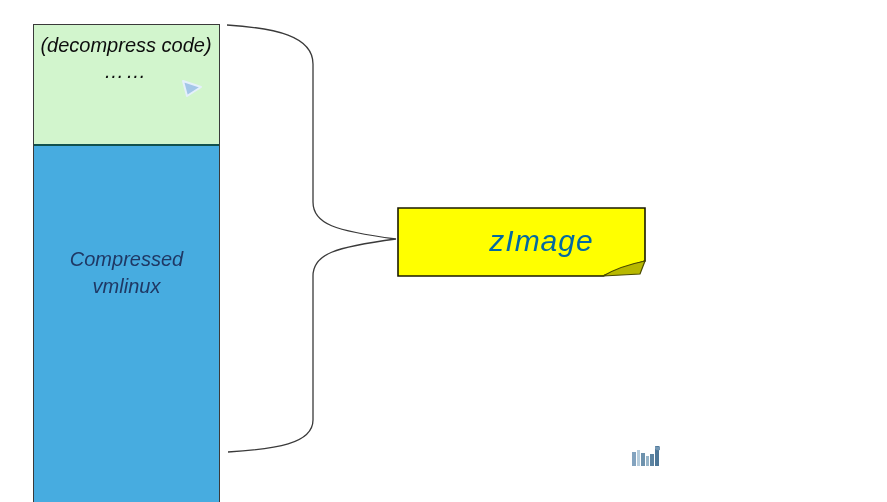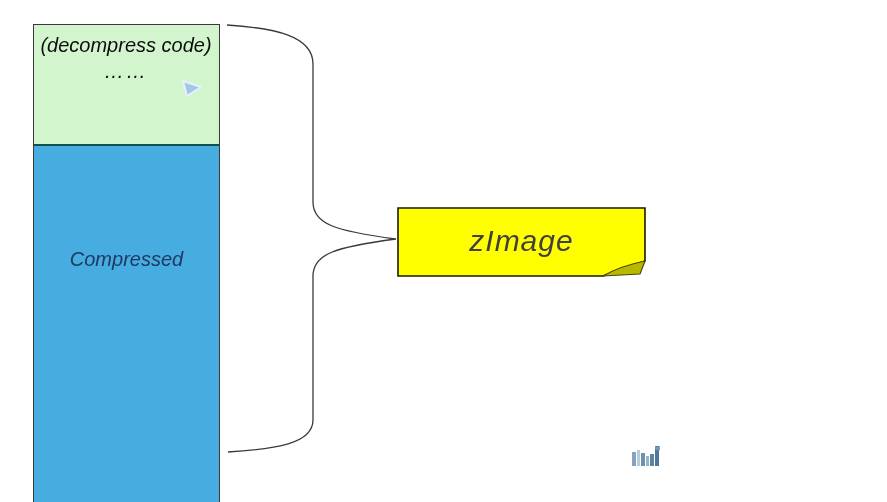--- a/index.html
+++ b/index.html
@@ -26,40 +26,41 @@
   }
   .sect.blue .t{color:#1f3864;width:185px;margin-left:0;}
   .t.dots{letter-spacing:2px;line-height:24px;}
   
   .cursor-arrow{position:absolute;left:146px;top:52px;width:24px;height:24px;}
   
   .overlay{position:absolute;left:0;top:0;width:887px;height:502px;pointer-events:none;}
   
   .note-label{
     position:absolute;left:398px;top:221px;width:247px;text-align:center;
-    font-style:italic;font-size:30px;line-height:40px;color:#404040;letter-spacing:1px;
+    font-style:italic;font-size:30px;line-height:40px;color:#0369a1;letter-spacing:1px;padding-left:20px;
   }
   
   .watermark{position:absolute;left:632px;top:445px;width:28px;height:22px;opacity:.85;}
 </style>
 </head>
 <body>
 
 <div class="canvas">
 
   <div class="stack">
     <div class="sect green">
       <div class="t">(decompress code)</div>
       <div class="t dots">……</div>
       <svg class="cursor-arrow" viewBox="0 0 24 24">
         <polygon points="3,4 21,10 7,19" fill="#a3c6e8" stroke="#e4f0fb" stroke-width="2" stroke-linejoin="round"></polygon>
       </svg>
     </div>
     <div class="sect blue">
       <div class="t">Compressed</div>
+      <div class="t">vmlinux</div>
     </div>
   </div>
 
   <svg class="overlay" viewBox="0 0 887 502">
     <path d="M 227 25
              C 275 28, 313 36, 313 64
              L 313 202
              C 313 224, 335 231, 396 239
              C 335 247, 313 254, 313 276
              L 313 420

